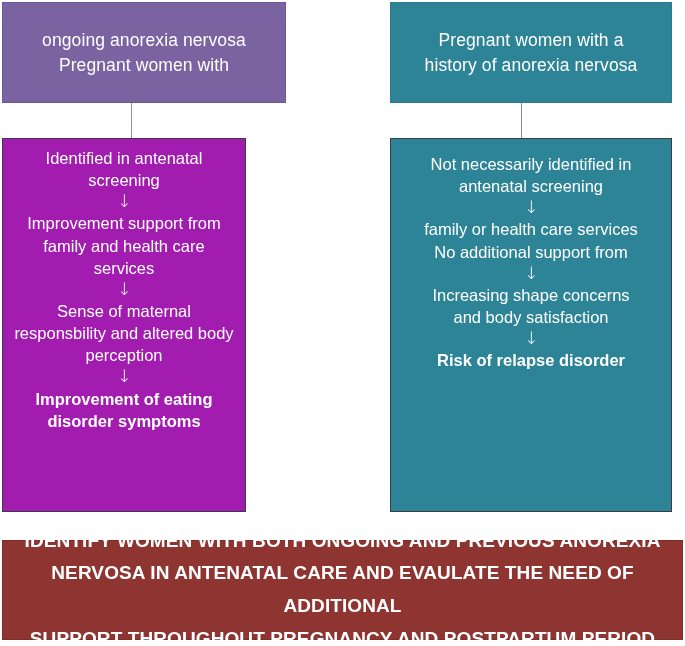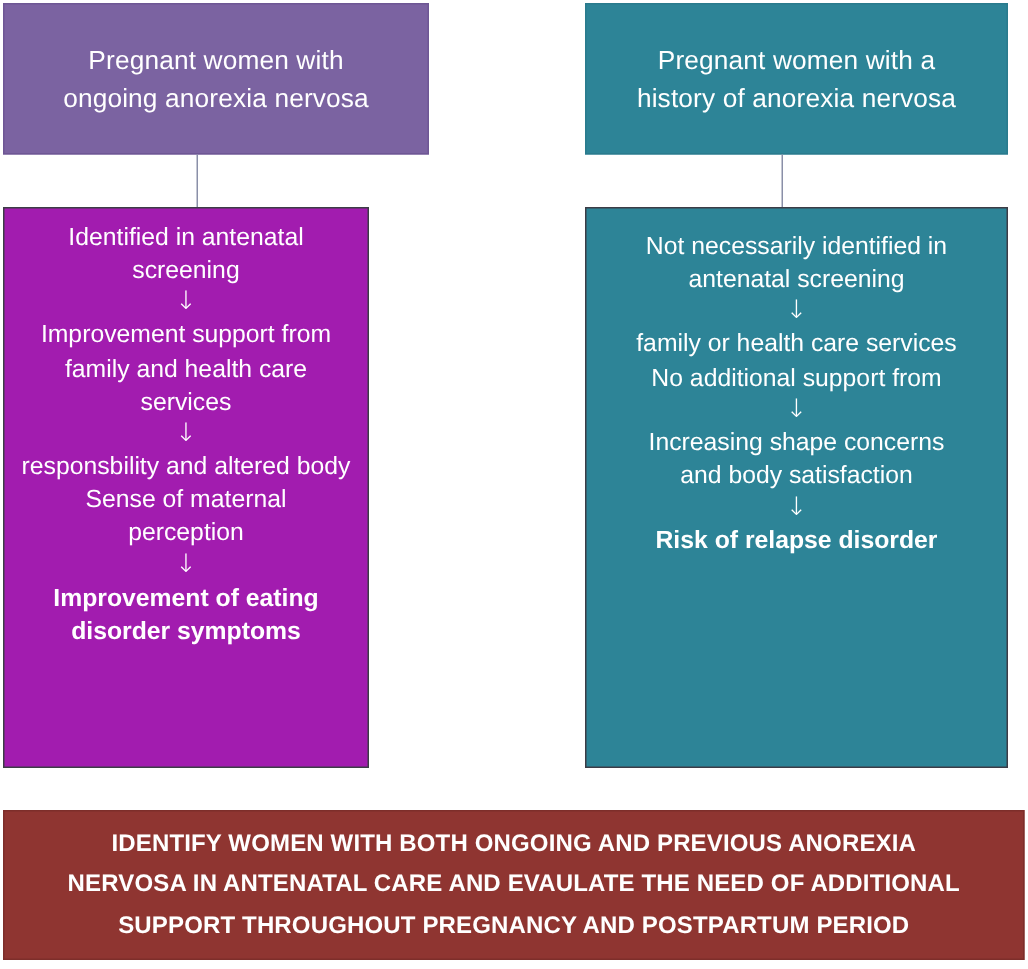--- a/index.html
+++ b/index.html
@@ -119,39 +119,39 @@
 
   
   #banner-call-to-action {
     left: 2px;
     top: 540px;
     width: 681px;
     height: 100px;
     background: #8f3531;
     border: 1px solid #7d2e2a;
     justify-content: center;
-    font-size: 16px;
+    font-size: 19px;
     font-weight: bold;
     line-height: 1.72;
     letter-spacing: 0.1px;
     padding: 0 12px;
   }
   #banner-call-to-action .banner-line {
     display: block;
     width: 100%;
   }
 </style>
 </head>
 <body>
 
 <div class="canvas">
 
   <div class="node top-box" id="box-ongoing-top">
+    <span>ongoing anorexia nervosa</span>
     <span>Pregnant women with</span>
-    <span>ongoing anorexia nervosa</span>
   </div>
 
   <div class="node top-box" id="box-history-top">
     <span>Pregnant women with a</span>
     <span>history of  anorexia nervosa</span>
   </div>
 
   <div class="connector" id="connector-left"></div>
   <div class="connector" id="connector-right"></div>
 
@@ -161,22 +161,22 @@
     <span class="step">screening</span>
 
     <span class="arrow">↓</span>
 
     <span class="step">Improvement support from</span>
     <span class="step">family and health care</span>
     <span class="step">services</span>
 
     <span class="arrow">↓</span>
 
+    <span class="step">Sense of maternal</span>
     <span class="step">responsbility and altered body</span>
-    <span class="step">Sense of maternal</span>
     <span class="step">perception</span>
 
     <span class="arrow">↓</span>
 
     <span class="step bold">Improvement of eating</span>
     <span class="step bold">disorder symptoms</span>
   </div>
 
   <div class="node detail-box" id="box-history-detail">
 

